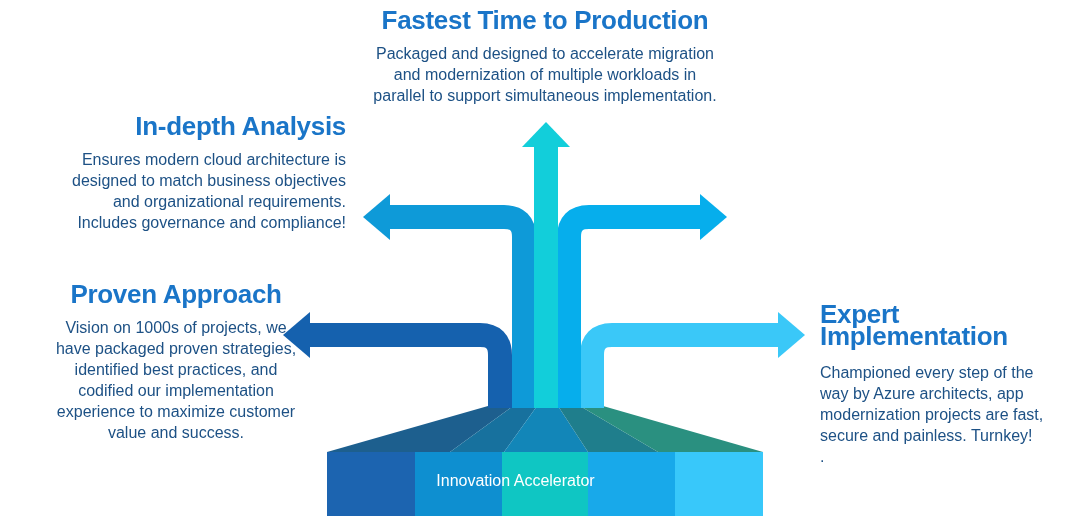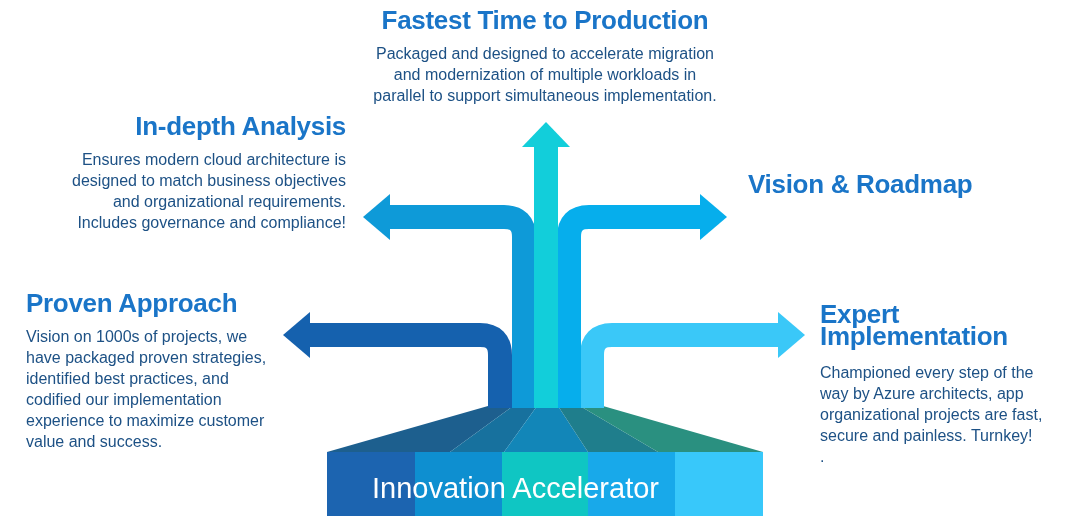--- a/index.html
+++ b/index.html
@@ -41,32 +41,32 @@
   .block p{
     margin:7px 0 0 0;
     font-size:16px;
     line-height:21px;
     color:var(--body-text);
     white-space:pre-line;
   }
   .block--top    {left:325px; top:6px;   width:440px; text-align:center;}
   .block--indepth{left:28px;  top:112px; width:318px; text-align:right;}
   .block--vision {left:748px; top:170px; width:330px; text-align:left;}
-  .block--proven {left:26px;  top:280px; width:300px; text-align:left;margin-top:9px;}
+  .block--proven {left:26px;  top:280px; width:300px; text-align:center;}
   .block--expert {left:820px; top:303px; width:262px; text-align:left;}
   .block--expert h2{line-height:22px;}
   .block--expert p{margin-top:15px;}
 
   .base-label{
     position:absolute;
     left:327px; top:472px; width:359px;
     padding-left:18px;
     box-sizing:border-box;
     text-align:center;
-    font-size:29px;
+    font-size:16px;
     font-weight:400;
     color:var(--label-text);
   }
 </style>
 </head>
 <body>
 
 <div class="stage">
 
   <svg class="diagram-svg" viewBox="0 0 1083 516">
@@ -124,35 +124,34 @@
 
   <div class="block block--indepth">
     <h2>In-depth Analysis</h2>
     <p>Ensures modern cloud architecture is
 designed to match business objectives
 and organizational requirements.
 Includes governance and compliance!</p>
   </div>
 
   <div class="block block--vision">
-    <h2>Vision &amp; Roadmap</h2>
   </div>
 
   <div class="block block--proven">
     <h2>Proven Approach</h2>
     <p>Vision on 1000s of projects, we
 have packaged proven strategies,
 identified best practices, and
 codified our implementation
 experience to maximize customer
 value and success.</p>
   </div>
 
   <div class="block block--expert">
     <h2>Expert Implementation</h2>
     <p>Championed every step of the
 way by Azure architects, app
-organizational projects are fast,
+modernization projects are fast,
 secure and painless. Turnkey!
 .</p>
   </div>
 
 </div>
 
 </body></html>

